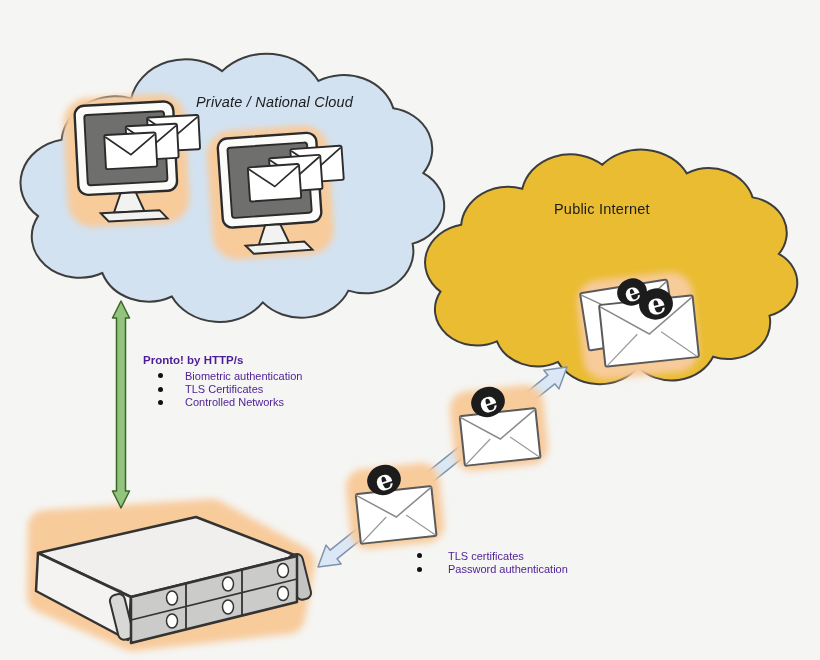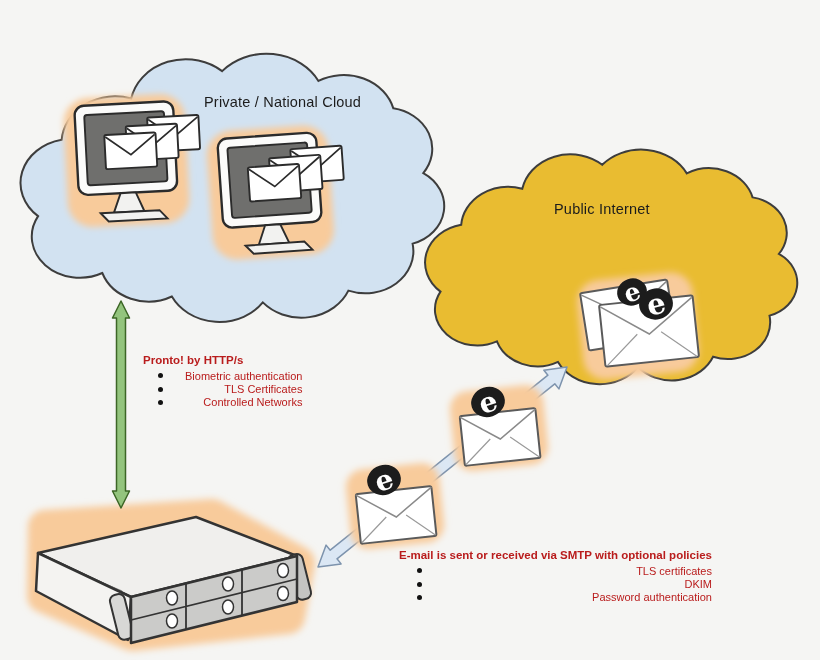--- a/index.html
+++ b/index.html
@@ -6,23 +6,23 @@
   body{font-family:"Liberation Sans",sans-serif;}
   .stage{
     position:relative;width:820px;height:660px;overflow:hidden;
     background:#f5f5f3;
   }
   .stage svg{position:absolute;left:0;top:0;}
   .label{
     position:absolute;color:#1c1c1c;font-size:14.5px;letter-spacing:.2px;
     white-space:nowrap;
   }
-  .list{position:absolute;color:#b91c1c;}
+  .list{position:absolute;color:#4c1d95;}
   .list .list-title{font-size:11.5px;font-weight:bold;white-space:nowrap;margin-bottom:3px;}
-  .list .li{display:flex;align-items:center;height:13.4px;font-size:11px;white-space:nowrap;justify-content:space-between;}
+  .list .li{display:flex;align-items:center;height:13.4px;font-size:11px;white-space:nowrap;}
   .list .dot{width:5px;height:5px;border-radius:50%;background:#111;flex:0 0 auto;}
   .list.pronto .dot{margin-left:15px;}
   .list.pronto .li span.txt{margin-left:22px;}
   .list.smtp .dot{margin-left:18px;}
   .list.smtp .li span.txt{margin-left:26px;}
   .badge-e{font-family:"DejaVu Serif","DejaVu Sans",serif;font-weight:bold;}
 </style>
 </head>
 <body>
 
@@ -130,48 +130,43 @@
     <g transform="rotate(-14 76 32)">
       <ellipse cx="76" cy="32" rx="17" ry="15.5" fill="#1c1c1c"></ellipse>
       <text class="badge-e" x="76" y="42" font-size="29" fill="#ffffff" text-anchor="middle">e</text>
     </g>
   </g>
 
   <use href="#mailmon" transform="translate(64,96) scale(0.95) rotate(-3 65 72)"></use>
   <use href="#mailmon" transform="translate(208,128) scale(0.95) rotate(-4 65 72)"></use>
 </svg>
 
-<div class="label" style="left:204px;top:94px;">Private / National Cloud</div>
+<div class="label" style="left:196px;top:94px;font-style:italic;">Private / National Cloud</div>
 <div class="label" style="left:554px;top:201px;">Public Internet</div>
 
 <div class="list pronto" style="left:143px;top:354px;">
   <div class="list-title">Pronto! by HTTP/s</div>
   <div class="li">
         <span class="dot"></span>
         <span class="txt">Biometric authentication</span>
       </div>
   <div class="li">
         <span class="dot"></span>
         <span class="txt">TLS Certificates</span>
       </div>
   <div class="li">
         <span class="dot"></span>
         <span class="txt">Controlled Networks</span>
       </div>
 </div>
 
 <div class="list smtp" style="left:399px;top:549px;">
-  <div class="list-title">E-mail is sent or received via SMTP with optional policies</div>
   <div class="li">
         <span class="dot"></span>
         <span class="txt">TLS certificates</span>
-      </div>
-  <div class="li">
-        <span class="dot"></span>
-        <span class="txt">DKIM</span>
       </div>
   <div class="li">
         <span class="dot"></span>
         <span class="txt">Password authentication</span>
       </div>
 </div>
 
 </div>
 
 </body></html>

